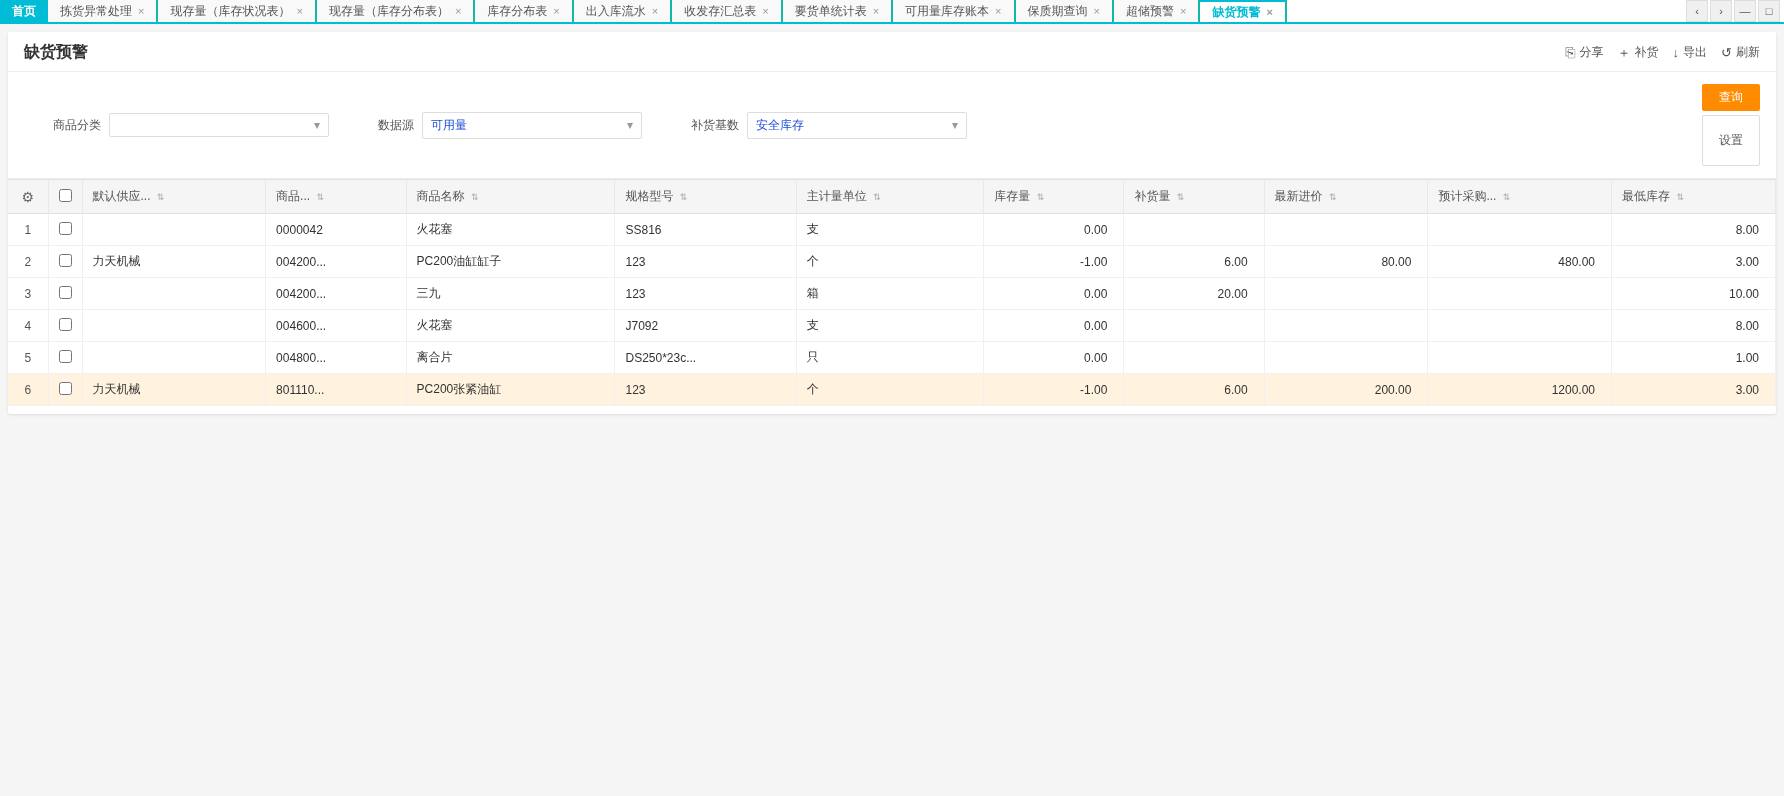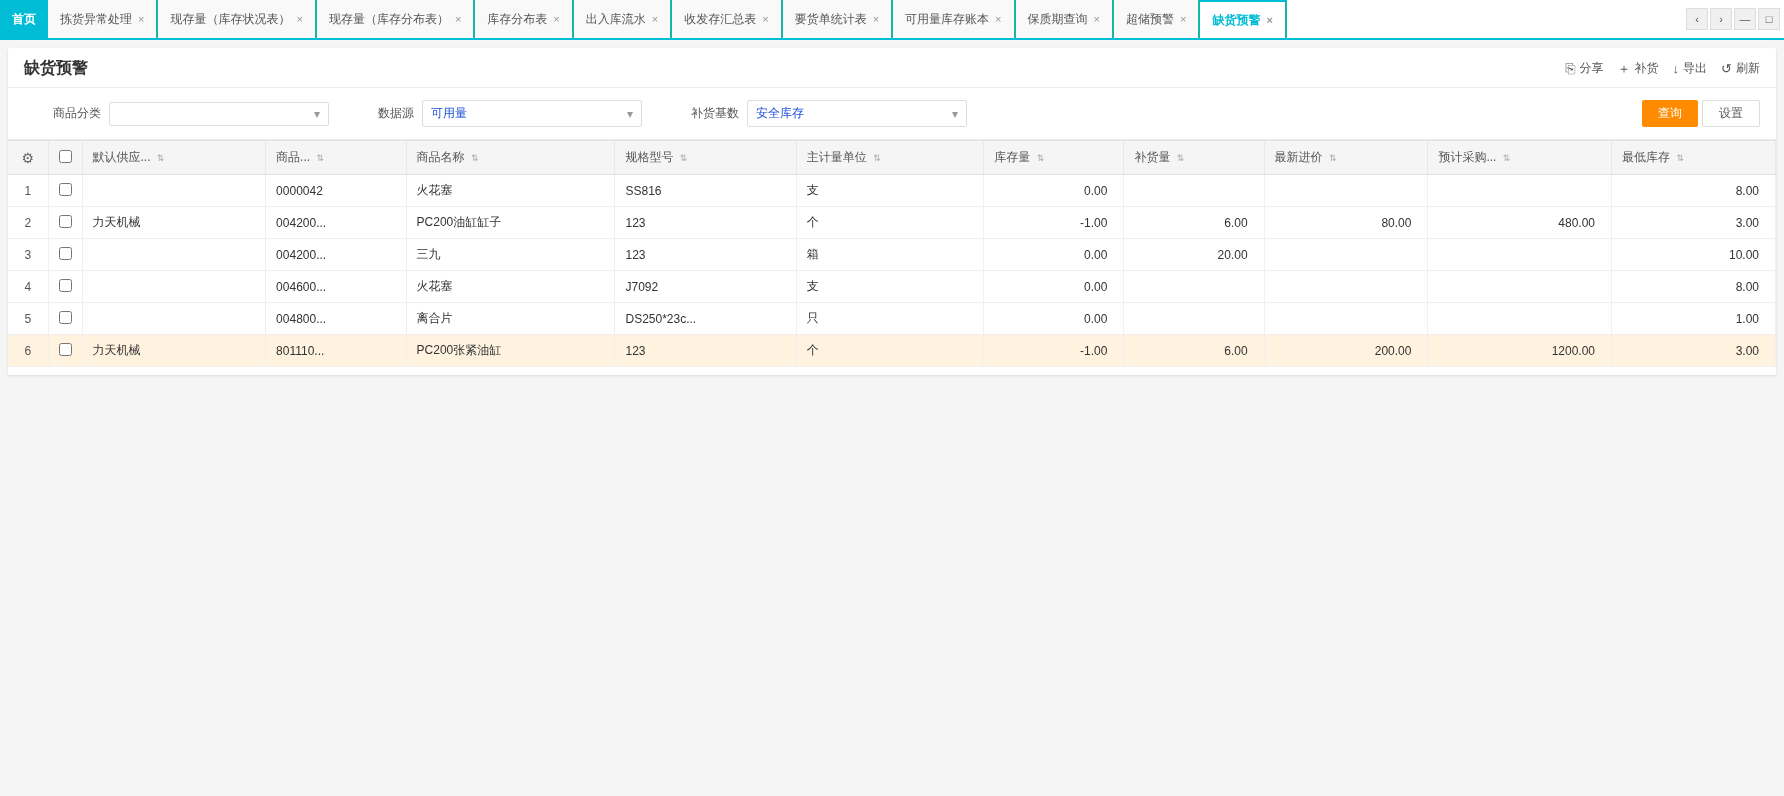--- a/index.html
+++ b/index.html
@@ -1,24 +1,24 @@
 <!DOCTYPE html>
 <html><head>
   <meta charset="utf-8">
   <style>
     * { box-sizing: border-box; margin: 0; padding: 0; }
     body { font-family: 'Microsoft YaHei', SimHei, sans-serif; font-size: 12px; background: #f5f5f5; color: #333; }
 
     
     .tab-bar {
       display: flex;
-      align-items: center;
+      align-items: flex-start;
       background: #fff;
       border-bottom: 2px solid #00bcd4;
-      height: 40px;
+      height: 24px;
       overflow: hidden;
     }
     .tab-item {
       display: flex;
       align-items: center;
       padding: 0 12px;
       height: 100%;
       white-space: nowrap;
       cursor: pointer;
       border-right: 2px solid #14b8a6;
@@ -131,38 +131,38 @@
       cursor: pointer;
       justify-content: space-between;
       font-size: 12px;
     }
     .filter-select .chevron { color: #999; margin-left: 8px; }
     .filter-value { color: #1d4ed8; }
 
     .filter-actions {
       margin-left: auto;
       display: flex;
-      flex-direction: row;
+      flex-direction: column;
       gap: 4px;
     }
     .btn-query {
       background: #ff8c00;
       color: #fff;
       border: none;
       padding: 5px 16px;
       border-radius: 2px;
       cursor: pointer;
       font-size: 12px;
       font-family: inherit;
     }
     .btn-settings {
       background: #fff;
       color: #555;
       border: 1px solid #ddd;
-      padding: 4px 16px;
+      padding: 16px 16px;
       border-radius: 2px;
       cursor: pointer;
       font-size: 12px;
       font-family: inherit;
     }
 
     
     .table-container {
       padding: 0 0 8px;
     }

